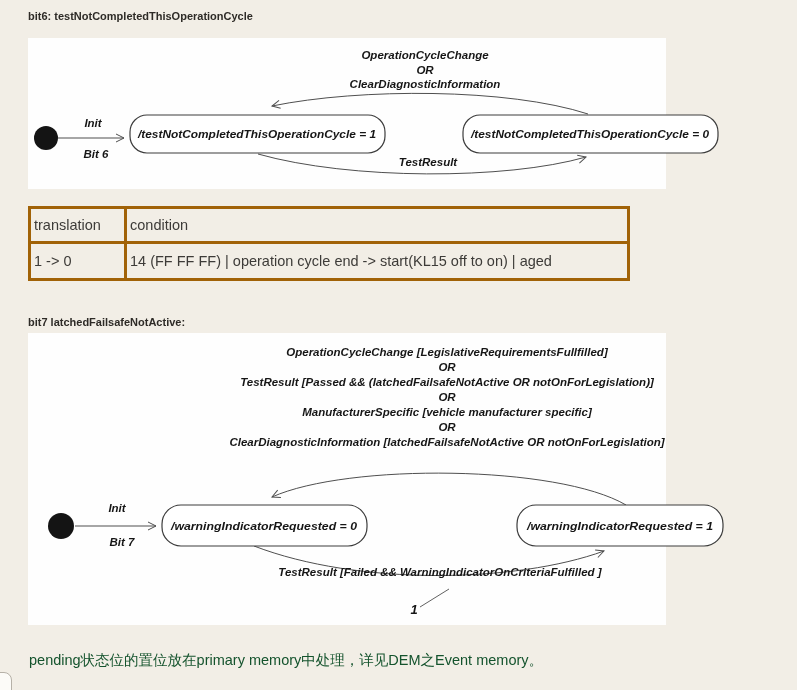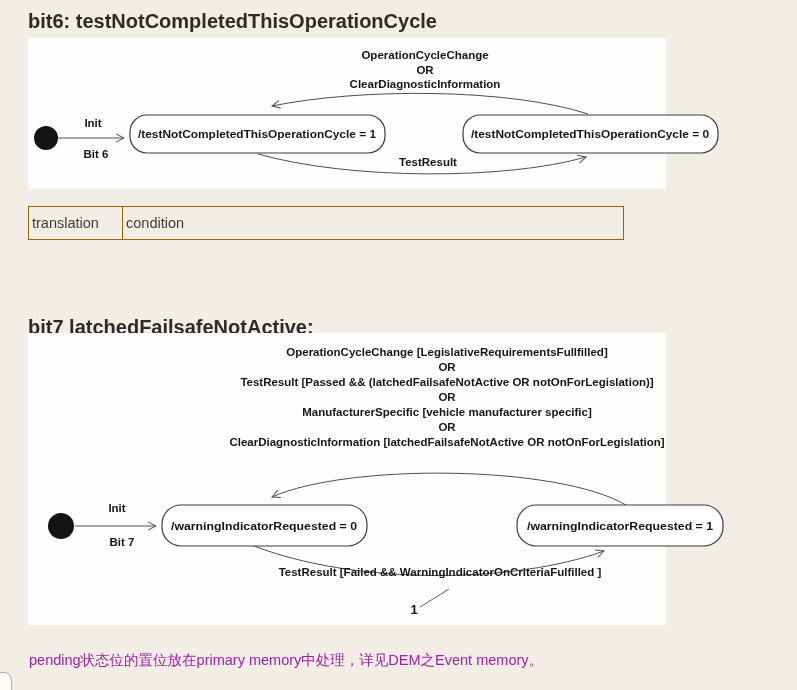--- a/index.html
+++ b/index.html
@@ -3,43 +3,43 @@
 <meta charset="utf-8">
 <style>
   html,body{margin:0;padding:0;}
   body{
     width:797px;height:690px;position:relative;overflow:hidden;
     background:#f2eee6;
     font-family:"Liberation Sans",sans-serif;
   }
   .heading{
     position:absolute;left:28px;
-    font-size:20px;font-weight:bold;color:#2e2b27;
+    font-size:11px;font-weight:bold;color:#2e2b27;
     white-space:nowrap;
   }
   .panel{
-    position:absolute;left:28px;width:638px;background:#fefefe;
+    position:absolute;left:28px;width:638px;background:#fefefe;font-style:italic;
   }
   .dtable{
     position:absolute;left:28px;top:206px;
     border-collapse:collapse;table-layout:fixed;
     font-size:14.5px;color:#3d3b38;
   }
   .dtable td{
-    border:1px solid #a16207;
+    border:3px solid #a16207;
     padding:0 3px;vertical-align:middle;
     overflow:hidden;white-space:nowrap;
   }
   .dtable .c1{width:87px;}
   .dtable .c2{width:494px;}
   .dtable .hrow td{height:32px;}
   .dtable .brow td{height:34px;}
   .note{
     position:absolute;left:29px;top:651px;
-    font-size:14.5px;color:#a21caf;white-space:nowrap;
+    font-size:14.5px;color:#14532d;white-space:nowrap;
   }
   .corner-widget{
     position:absolute;left:-10px;top:672px;width:20px;height:30px;
     background:#fcfbf8;border:1px solid #b6b1a8;
     border-radius:3px 8px 0 0;
   }
   svg text{
     font-family:"Liberation Sans",sans-serif;
     font-weight:bold;fill:#161616;
   }
@@ -79,20 +79,24 @@
     <text class="dlabel" x="400" y="128" text-anchor="middle">TestResult</text>
   </svg>
 </div>
 
 <table class="dtable">
   <tbody>
       <tr class="hrow">
     <td class="c1">translation</td>
     <td class="c2">condition</td>
   </tr>
+  <tr class="brow">
+    <td class="c1">1 -&gt; 0</td>
+    <td class="c2">14 (FF FF FF) | operation cycle end -&gt; start(KL15 off to on) | aged</td>
+  </tr>
 </tbody>
   </table>
 
 <div class="heading" style="top:316px">bit7 latchedFailsafeNotActive:</div>
 
 <div class="panel" style="top:333px;height:292px">
   <svg width="702" height="292" viewBox="0 0 702 292">
     <g text-anchor="middle">
       <text class="dlabel" x="419" y="23">OperationCycleChange [LegislativeRequirementsFullfilled]</text>
       <text class="dlabel" x="419" y="38">OR</text>

